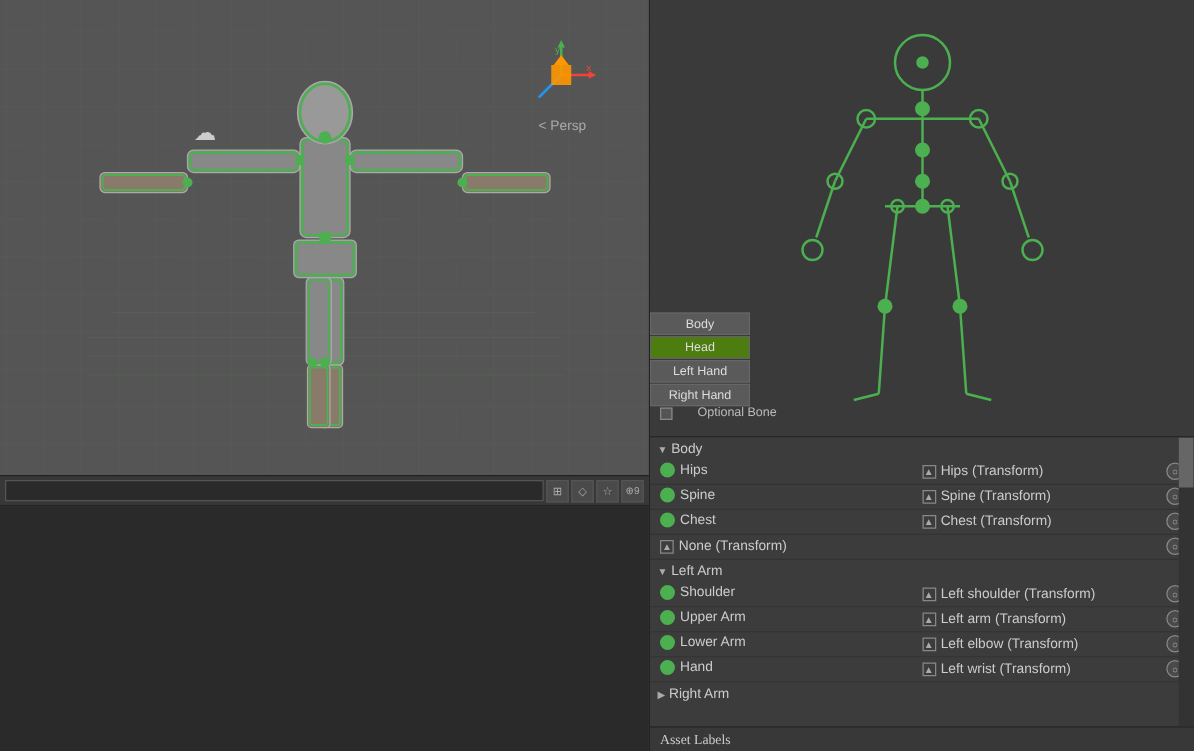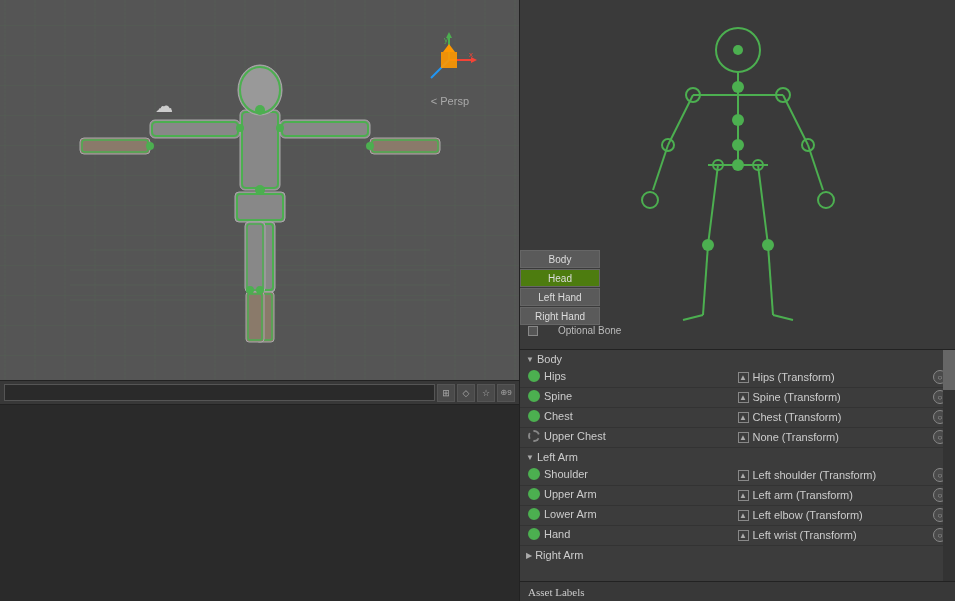--- a/index.html
+++ b/index.html
@@ -522,24 +522,20 @@
         <span>Chest</span>
       </div>
       <div class="bone-right">
         <span class="bone-icon-transform">▲</span>
         <span>Chest (Transform)</span>
         <div class="bone-circle-btn">○</div>
       </div>
     </div>
 
     <div class="bone-row">
-      <div class="bone-left">
-        <span class="bone-icon dotted"></span>
-        <span>Upper Chest</span>
-      </div>
       <div class="bone-right">
         <span class="bone-icon-transform">▲</span>
         <span>None (Transform)</span>
         <div class="bone-circle-btn">○</div>
       </div>
     </div>
 
     <div class="bone-section-header">
       <span class="arrow">▼</span>
       <span>Left Arm</span>

